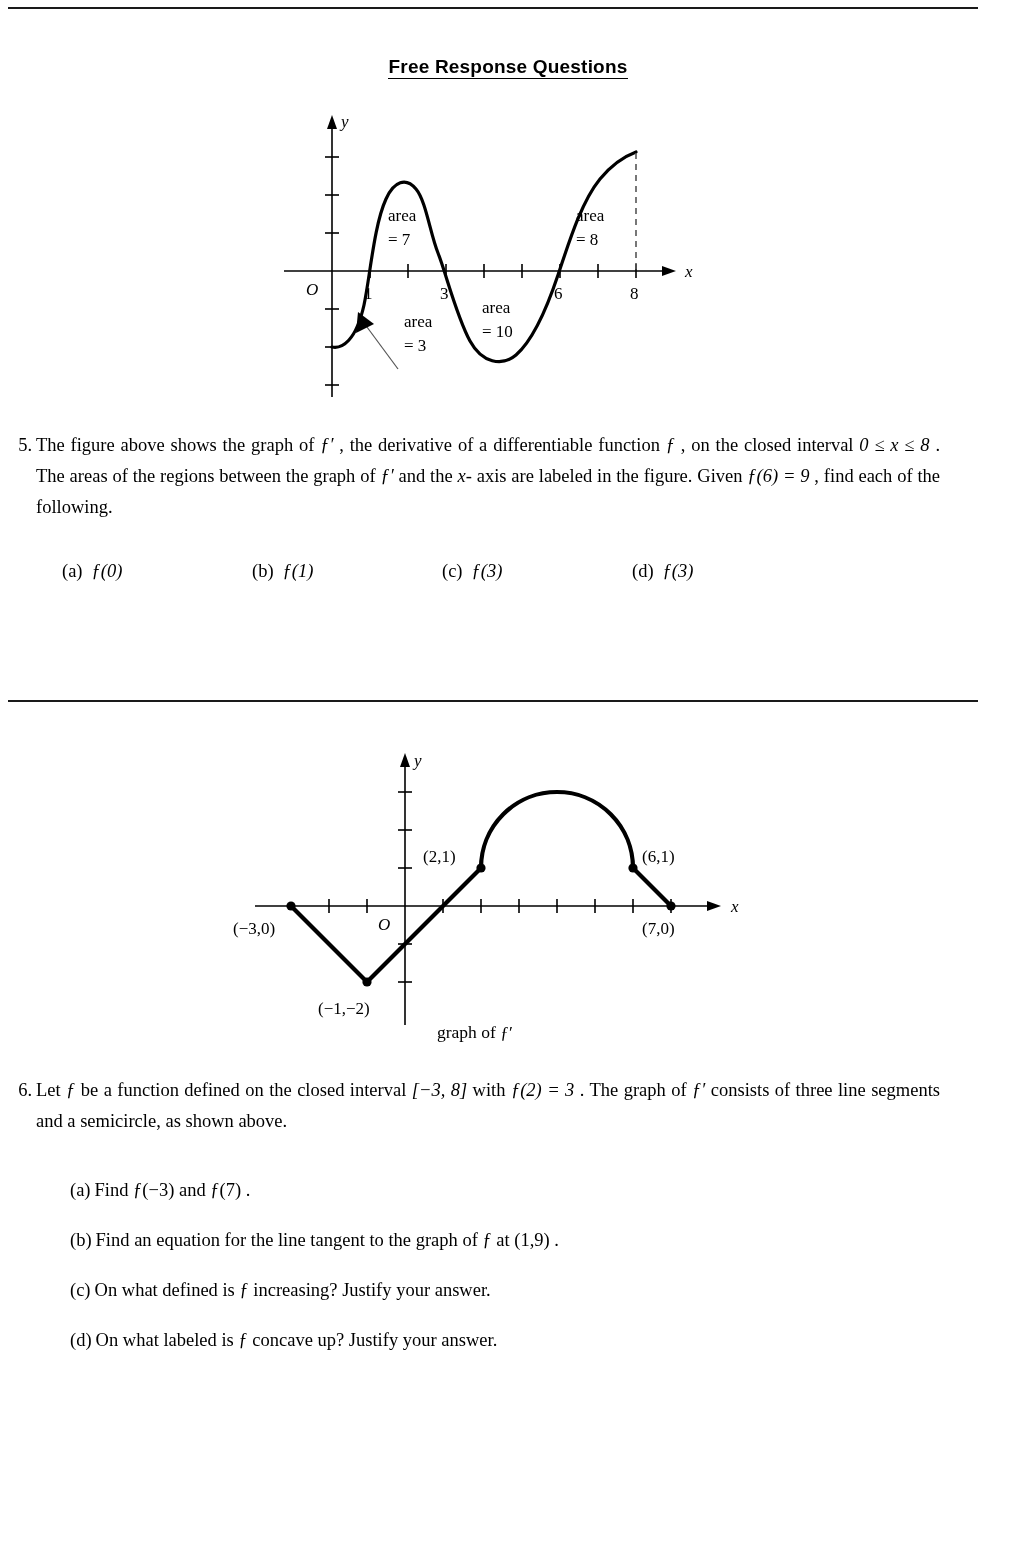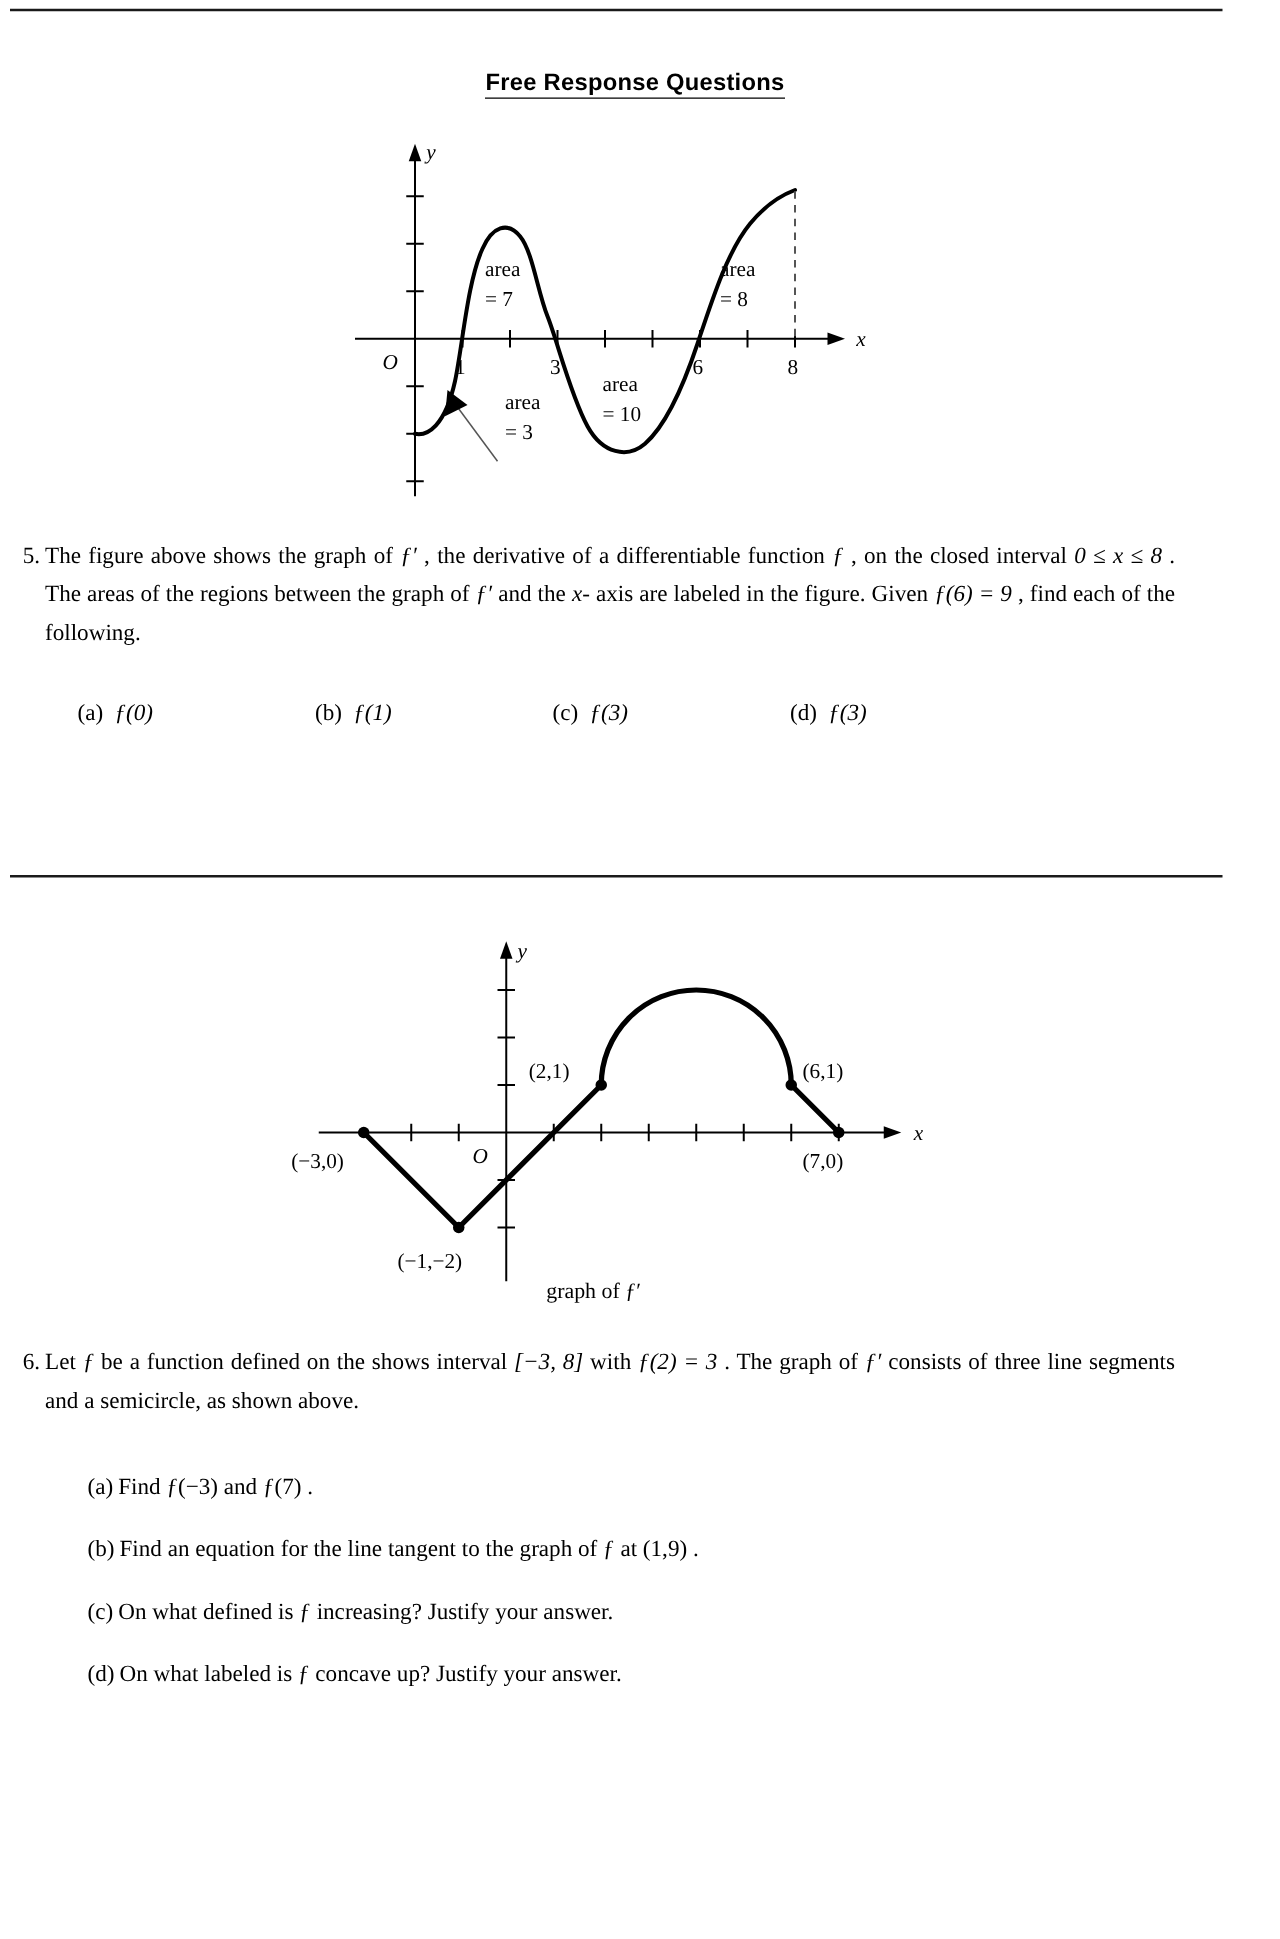--- a/index.html
+++ b/index.html
@@ -250,21 +250,21 @@
     <text class="glabel" x="427" y="122">(6,1)</text>
     <text class="glabel" x="427" y="194">(7,0)</text>
 
     <text class="caption" x="222" y="298">graph of ƒ′</text>
   </svg>
 </div>
 
 <div class="qblock" id="q6-block">
   <div class="qnum">6.</div>
   <div class="qbody">
-    <p><span>Let  </span><span class="fn">ƒ</span><span>  be a function defined on the shows interval  </span><span class="mi">[−3, 8]</span><span>  with  </span><span class="mi">ƒ(2) = 3</span><span> . The graph of  </span><span class="fn">ƒ′</span> <span>consists of three line segments and a semicircle, as shown above.</span></p>
+    <p><span>Let  </span><span class="fn">ƒ</span><span>  be a function defined on the closed interval  </span><span class="mi">[−3, 8]</span><span>  with  </span><span class="mi">ƒ(2) = 3</span><span> . The graph of  </span><span class="fn">ƒ′</span> <span>consists of three line segments and a semicircle, as shown above.</span></p>
   </div>
 </div>
 
 <div id="q6-parts">
   <div class="sub">
     <span class="lbl">(a)</span><span>Find  ƒ(−3)  and  ƒ(7) .</span>
   </div>
   <div class="sub">
     <span class="lbl">(b)</span><span>Find an equation for the line tangent to the graph of  ƒ  at  (1,9) .</span>
   </div>

